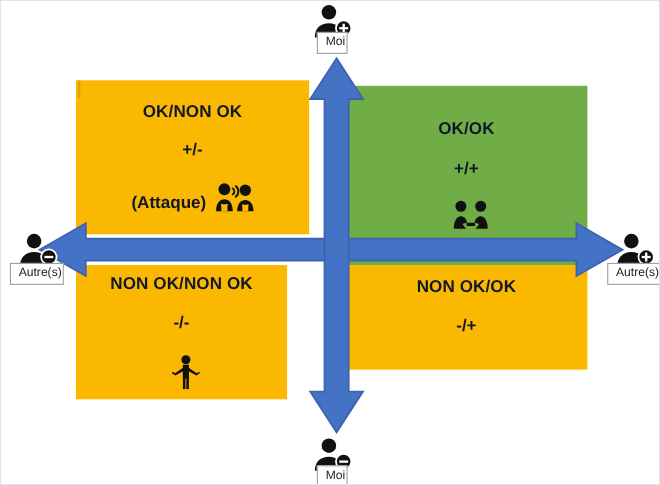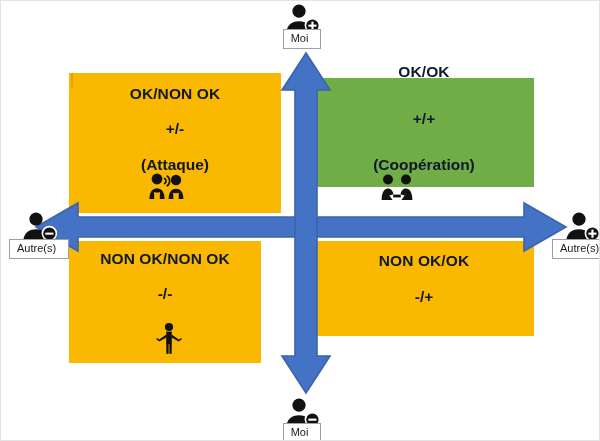--- a/index.html
+++ b/index.html
@@ -38,38 +38,37 @@
     margin-bottom: 20px;
   }
   .quad-sign {
     font-size: 15.5px;
     font-weight: bold;
     line-height: 1;
     margin-bottom: 20px;
   }
   .quad-foot {
     display: flex;
-    flex-direction: column;
-    align-items: flex-start;
+    align-items: flex-end;
     justify-content: center;
     line-height: 1;
   }
   .quad-label {
     font-size: 15.5px;
     font-weight: bold;
     line-height: 1;
   }
   .quad-icon {
     display: inline-flex;
     align-items: center;
     margin-left: 7px;
   }
 
   #quad-tl { left: 68px;  top: 72px;  width: 212px; height: 140px; background: #FBB800; }
-  #quad-tr { left: 313px; top: 77px;  width: 220px; height: 109px; background: #70AD47; gap: 11px; }
+  #quad-tr { left: 313px; top: 77px;  width: 220px; height: 163px; background: #70AD47; }
   #quad-bl { left: 68px;  top: 240px; width: 192px; height: 122px; background: #FBB800; }
   #quad-br { left: 313px; top: 240px; width: 220px; height: 95px; background: #FBB800; }
 
   
   #corner-artifact {
     position: absolute;
     left: 70px;
     top: 72px;
     width: 2px;
     height: 16px;
@@ -87,21 +86,21 @@
     position: absolute;
     display: flex;
     flex-direction: column;
     align-items: center;
   }
   .endpoint-icon { line-height: 0; }
   .endpoint-box {
     margin-top: -8px;
     background: #ffffff;
     border: 1px solid #9aa0a6;
-    padding: 2px 12px 3px 7px;
+    padding: 2px 1px 3px 7px;
     font-size: 11px;
     color: #1a1a1a;
     line-height: 1.2;
     text-align: center;
     white-space: nowrap;
   }
   #endpoint-top    { left: 279px; top: 2px; }
   #endpoint-bottom { left: 279px; top: 396px; }
   #endpoint-left   { left: 8px;   top: 210px; }
   #endpoint-right  { left: 551px; top: 210px; }
@@ -135,21 +134,20 @@
           <path d="M25.3 21.2 L28 23.9 L30.7 21.2" fill="none" stroke="#FBB800" stroke-width="1.3"></path>
         </svg>
       </span>
     </div>
   </div>
 
   <div class="quad" id="quad-tr">
     <div class="quad-title">OK/OK</div>
     <div class="quad-sign">+/+</div>
     <div class="quad-foot">
-      <span class="quad-label">(Coopération)</span>
       <span class="quad-icon">
         <svg width="34" height="28" viewBox="0 0 34 28" aria-hidden="true">
 
           <circle cx="8" cy="6.5" r="5" fill="#111111"></circle>
           <path d="M1.6 27 C1.6 19.4 4.6 15.6 8 15.6 C10.6 15.6 12.8 17.6 13.6 21.2 L9.4 22.6 L12.6 27 Z" fill="#111111"></path>
 
           <circle cx="26" cy="6.5" r="5" fill="#111111"></circle>
           <path d="M32.4 27 C32.4 19.4 29.4 15.6 26 15.6 C23.4 15.6 21.2 17.6 20.4 21.2 L24.6 22.6 L21.4 27 Z" fill="#111111"></path>
 
           <path d="M13.2 21.6 L20.8 21.6 L20.8 24.4 L13.2 24.4 Z" fill="#111111"></path>

